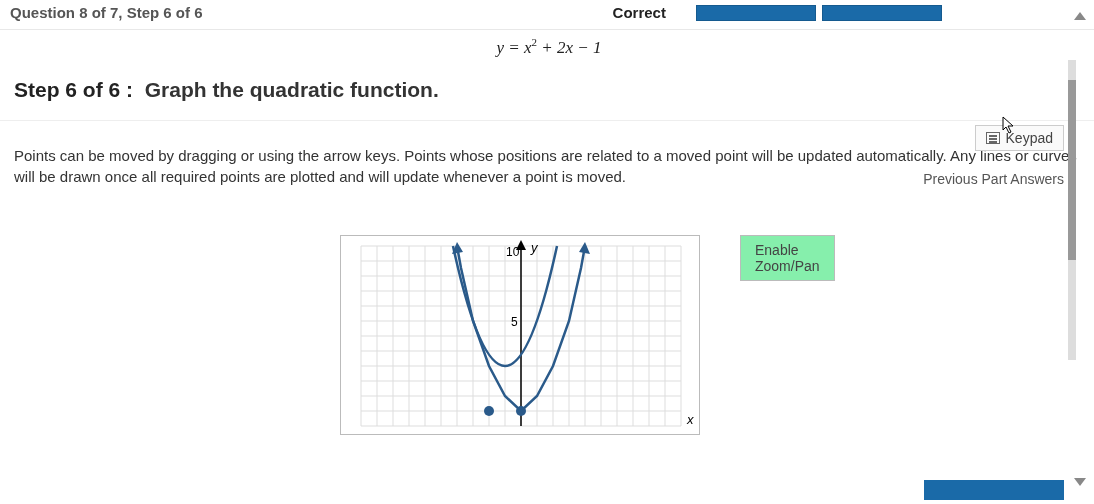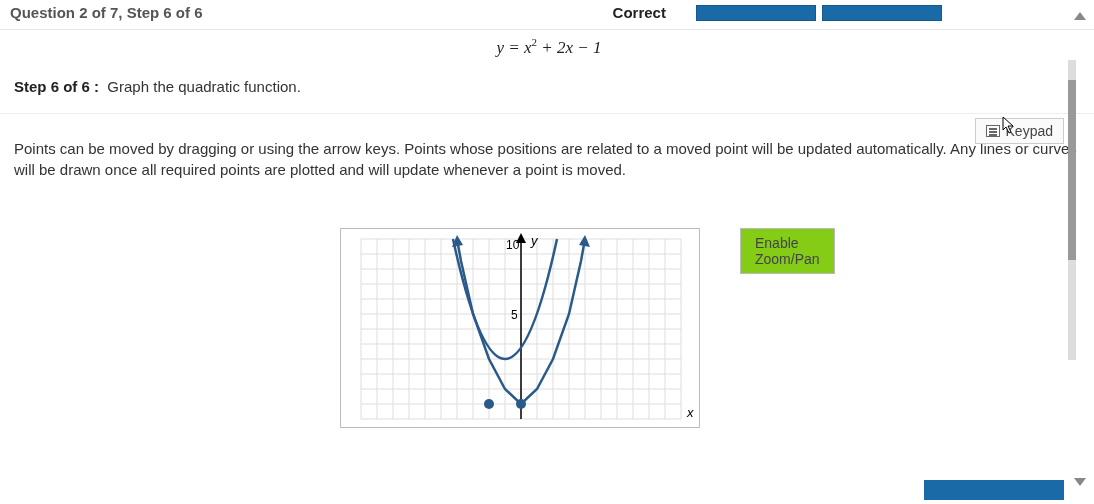--- a/index.html
+++ b/index.html
@@ -67,23 +67,24 @@
       text-align: center;
       font-family: 'Times New Roman', serif;
       font-size: 17px;
       font-style: italic;
       padding: 6px 0 14px 4px;
       color: #222;
     }
     .formula-row sup { font-size: 11px; font-style: normal; }
     .step-row {
       padding: 6px 14px 18px 14px;
-      font-size: 15px;
+      font-size: 21px;
       color: #333;
       border-bottom: 1px solid #eee;
+      font-weight: bold;
     }
     .step-row b { color: #222; }
     .answer-section {
       padding: 14px 14px 0 14px;
       position: relative;
     }
     .answer-label {
       font-weight: bold;
       font-size: 15px;
       color: #333;
@@ -137,21 +138,21 @@
     .graph-container {
       position: relative;
       width: 420px;
       margin-left: 340px;
     }
     .zoom-btn {
       position: absolute;
       left: 400px;
       top: 0;
       border: 1px solid #bbb;
-      background: #84cc16;
+      background: #86efac;
       padding: 6px 14px;
       font-size: 14px;
       color: #444;
       cursor: pointer;
     }
     .graph-box {
       margin-top: 38px;
       width: 360px;
       height: 200px;
       border: 1px solid #bbb;
@@ -188,21 +189,21 @@
       bottom: 4px;
       width: 140px;
       height: 20px;
       background: #1a6aa8;
     }
   </style>
 </head>
 <body>
 
 <div class="header-row">
-  <span class="question-label">Question 2 of 7, Step 6 of 6</span>
+  <span class="question-label">Question 8 of 7, Step 6 of 6</span>
   <span class="correct-label">Correct</span>
   <div class="progress-area">
     <div class="progress-bar"></div>
     <div class="progress-bar"></div>
   </div>
 </div>
 
 <div class="scroll-up"></div>
 
 <div class="formula-row">
@@ -212,20 +213,21 @@
 <div class="step-row">
   <b>Step 6 of 6 :</b>&nbsp; <span>Graph the quadratic function.</span>
 </div>
 
 <div class="answer-section">
   <div class="right-links">
     <div class="keypad-link">
       <span class="keypad-icon"></span>
       <span>Keypad</span>
     </div>
+    <div class="prev-answers">Previous Part Answers</div>
   </div>
 </div>
 
 <svg class="cursor-arrow" viewBox="0 0 14 18">
   <path d="M1 1 L1 14 L4 11 L7 17 L9 16 L6 10 L11 10 Z" fill="#fff" stroke="#000" stroke-width="1"></path>
 </svg>
 
 <div class="instructions">Points can be moved by dragging or using the arrow keys. Points whose positions are related to a moved point will be updated automatically. Any lines or curves will be drawn once all required points are plotted and will update whenever a point is moved.</div>
 
 <div class="graph-container">

